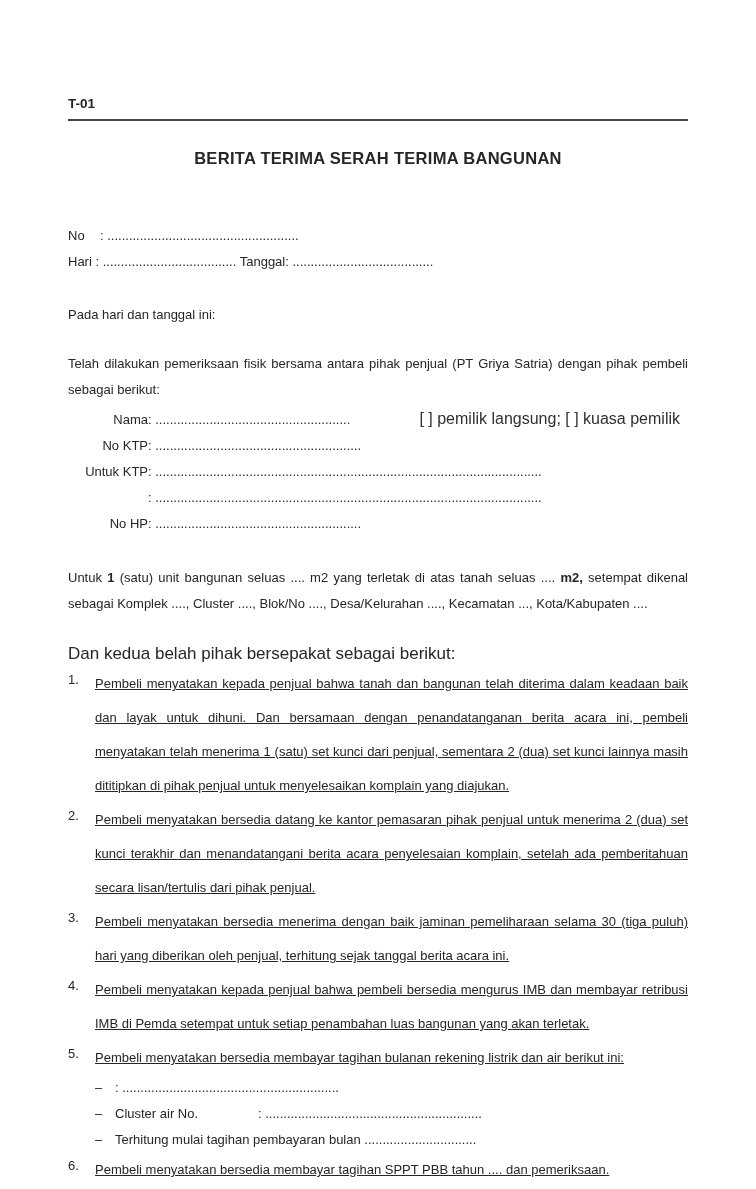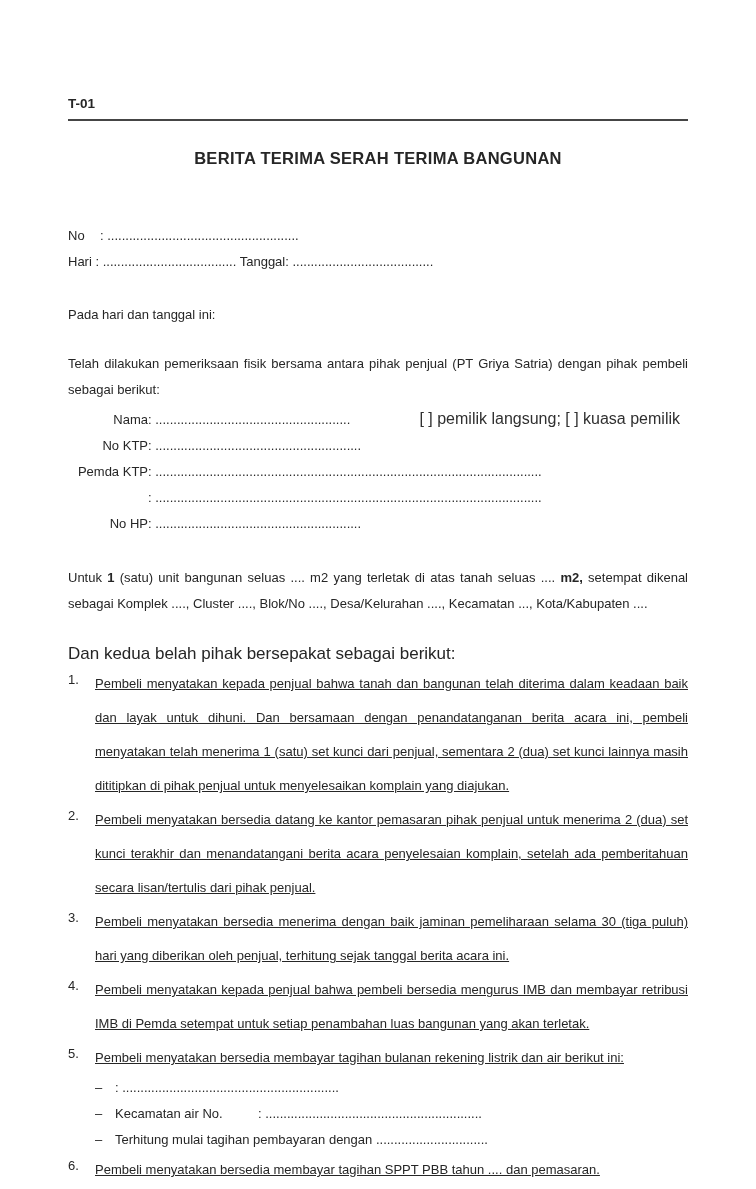--- a/index.html
+++ b/index.html
@@ -76,21 +76,21 @@
     <div class="f-row">
       <span class="f-label">Nama</span>
       <span class="f-value">: ......................................................</span>
       <span class="f-note">[ ] pemilik langsung; [ ] kuasa pemilik</span>
     </div>
     <div class="f-row">
       <span class="f-label">No KTP</span>
       <span class="f-value">: .........................................................</span>
     </div>
     <div class="f-row">
-      <span class="f-label">Pemda KTP</span>
+      <span class="f-label">Untuk KTP</span>
       <span class="f-value">: ...........................................................................................................</span>
     </div>
     <div class="f-row">
       <span class="f-label"></span>
       <span class="f-value">: ...........................................................................................................</span>
     </div>
     <div class="f-row">
       <span class="f-label">No HP</span>
       <span class="f-value">: .........................................................</span>
     </div>
@@ -126,28 +126,28 @@
       <span class="num">5.</span>
       <div class="itext">Pembeli menyatakan bersedia membayar tagihan bulanan rekening listrik dan air berikut ini:</div>
     </div>
 
     <div class="sub">
       <span class="dash">–</span>
       <span class="sub-value">: ............................................................</span>
     </div>
     <div class="sub">
       <span class="dash">–</span>
-      <span class="sub-label">Kecamatan air No.</span>
+      <span class="sub-label">Cluster air No.</span>
       <span class="sub-value">: ............................................................</span>
     </div>
     <div class="sub">
       <span class="dash">–</span>
-      <span class="sub-label wide">Terhitung mulai tagihan pembayaran dengan ...............................</span>
+      <span class="sub-label wide">Terhitung mulai tagihan pembayaran bulan ...............................</span>
     </div>
 
     <div class="item">
       <span class="num">6.</span>
-      <div class="itext">Pembeli menyatakan bersedia membayar tagihan SPPT PBB tahun .... dan pemasaran.</div>
+      <div class="itext">Pembeli menyatakan bersedia membayar tagihan SPPT PBB tahun .... dan pemeriksaan.</div>
     </div>
 
   </div>
 
 </div>
 
 </body></html>

